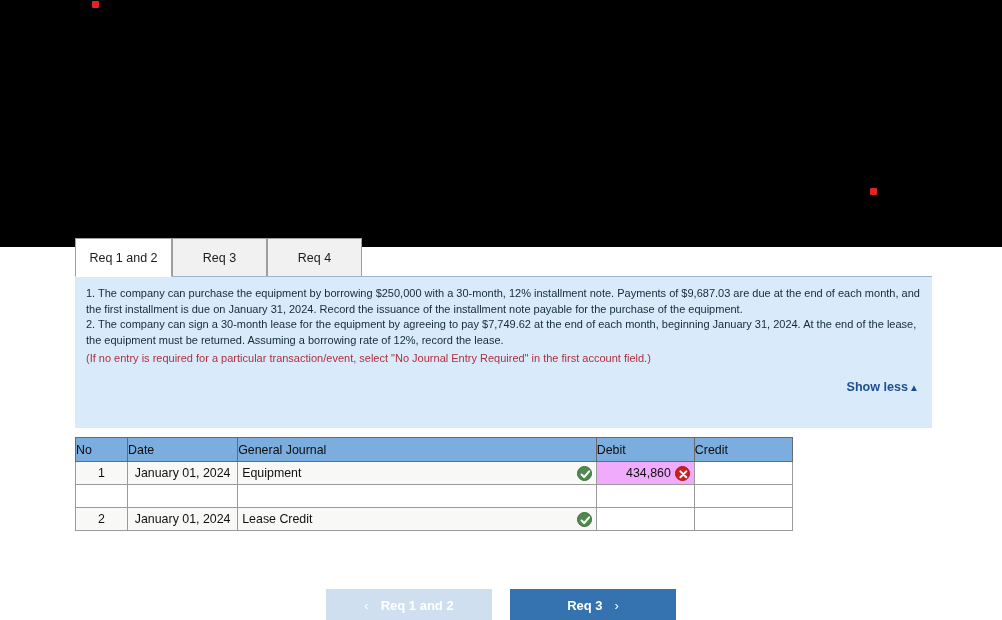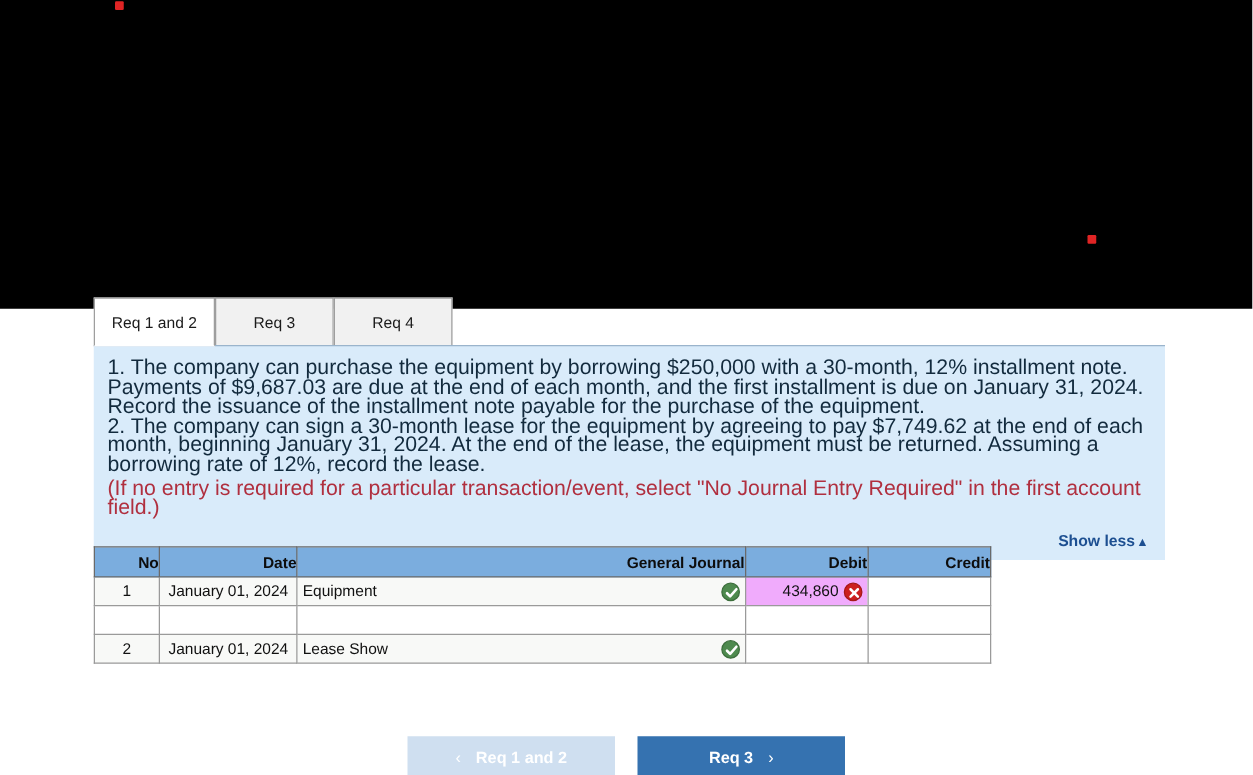--- a/index.html
+++ b/index.html
@@ -70,21 +70,21 @@
   .info-panel {
     position: absolute;
     left: 75px; top: 276px;
     width: 857px;
     min-height: 152px;
     background: #d9ebfa;
     border-top: 1px solid #9ab4cc;
     padding: 9px 11px 6px 11px;
   }
   .info-text {
-    font-size: 17px;
+    font-size: 11px;
     line-height: 15.6px;
     color: #122a3d;
     margin: 0;
   }
   .info-text.note {
     color: #b02f3f;
     margin-top: 3px;
   }
   .show-less-row {
     text-align: right;
@@ -112,24 +112,24 @@
     width: 718px;
     border-collapse: collapse;
     table-layout: fixed;
     font-size: 12.4px;
     color: #111111;
   }
   .journal th {
     background: #7badde;
     border: 1px solid #6a6a6a;
     height: 24px;
-    font-weight: bold;
+    font-weight: normal;
     font-size: 12.4px;
     color: #0d0d0d;
-    text-align: right;
+    text-align: left;
     padding: 0;
   }
   .journal td {
     border: 1px solid #9a9a9a;
     height: 23px;
     padding: 0 4px;
     background: #ffffff;
     vertical-align: middle;
   }
   td.c-no     { width: 52px;  text-align: center; }
@@ -274,21 +274,21 @@
             </span>
           </td>
           <td class="c-debit"></td>
           <td class="c-credit"></td>
         </tr>
         <tr class="filled">
           <td class="c-no">2</td>
           <td class="c-date">January 01, 2024</td>
           <td class="c-acct">
             <span class="acct-cell-inner">
-              <span class="acct-label">Lease Show</span>
+              <span class="acct-label">Lease Credit</span>
               <span class="ico ok">
                 <svg width="15" height="15" viewBox="0 0 15 15">
                   <path d="M3.6 7.6 L6.1 10.1 L11.1 4.4" stroke="#ffffff" stroke-width="2.1" fill="none" stroke-linecap="round" stroke-linejoin="round"></path>
                 </svg>
               </span>
             </span>
           </td>
           <td class="c-debit"></td>
           <td class="c-credit"></td>
         </tr>

